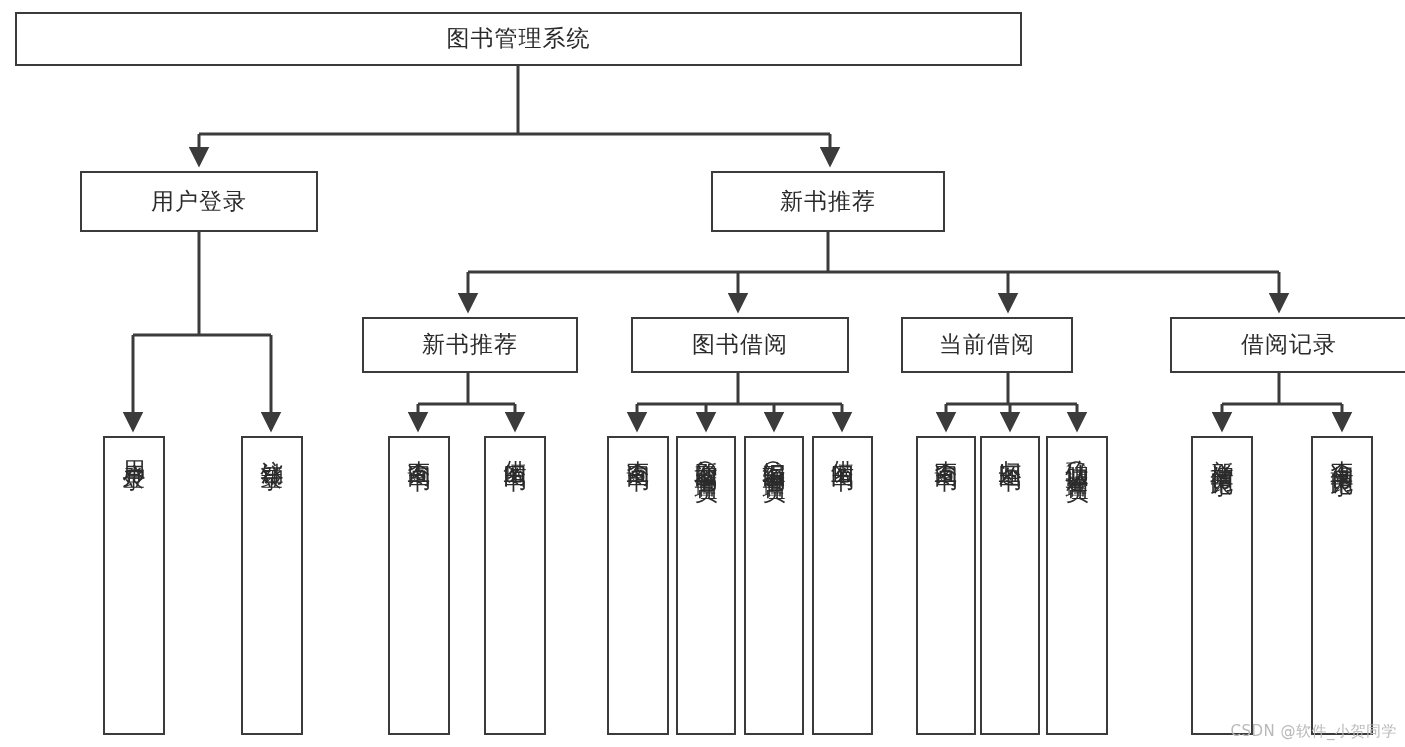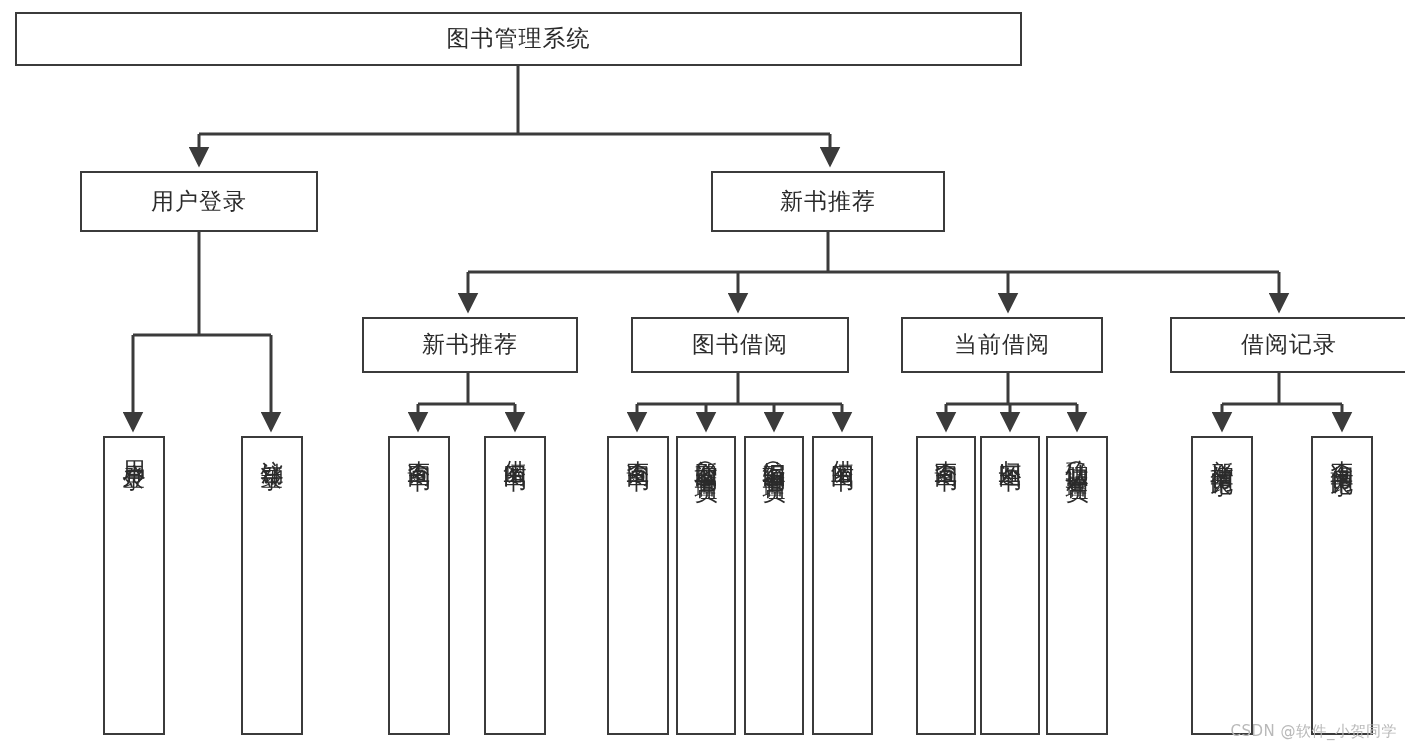--- a/index.html
+++ b/index.html
@@ -120,21 +120,21 @@
     </g>
   </svg>
 
   <div class="node horiz node-root" style="left:15px; top:12px; width:1007px; height:54px;">图书管理系统</div>
 
   <div class="node horiz" style="left:80px; top:171px; width:238px; height:61px;">用户登录</div>
   <div class="node horiz" style="left:711px; top:171px; width:234px; height:61px;">新书推荐</div>
 
   <div class="node horiz" style="left:362px; top:317px; width:216px; height:56px;">新书推荐</div>
   <div class="node horiz" style="left:631px; top:317px; width:218px; height:56px;">图书借阅</div>
-  <div class="node horiz" style="left:901px; top:317px; width:202px; height:56px;">当前借阅</div>
+  <div class="node horiz" style="left:901px; top:317px; width:172px; height:56px;">当前借阅</div>
   <div class="node horiz" style="left:1170px; top:317px; width:238px; height:56px;">借阅记录</div>
 
   <div class="node vert" style="left:103px; top:436px; width:62px; height:299px;">用户登录</div>
   <div class="node vert" style="left:241px; top:436px; width:62px; height:299px;">注销登录</div>
 
   <div class="node vert" style="left:388px; top:436px; width:62px; height:299px;">查询图书</div>
   <div class="node vert" style="left:484px; top:436px; width:62px; height:299px;">借阅图书</div>
 
   <div class="node vert" style="left:607px; top:436px; width:62px; height:299px;">查询图书</div>
   <div class="node vert" style="left:676px; top:436px; width:60px; height:299px;">新增图书（管理员）</div>

